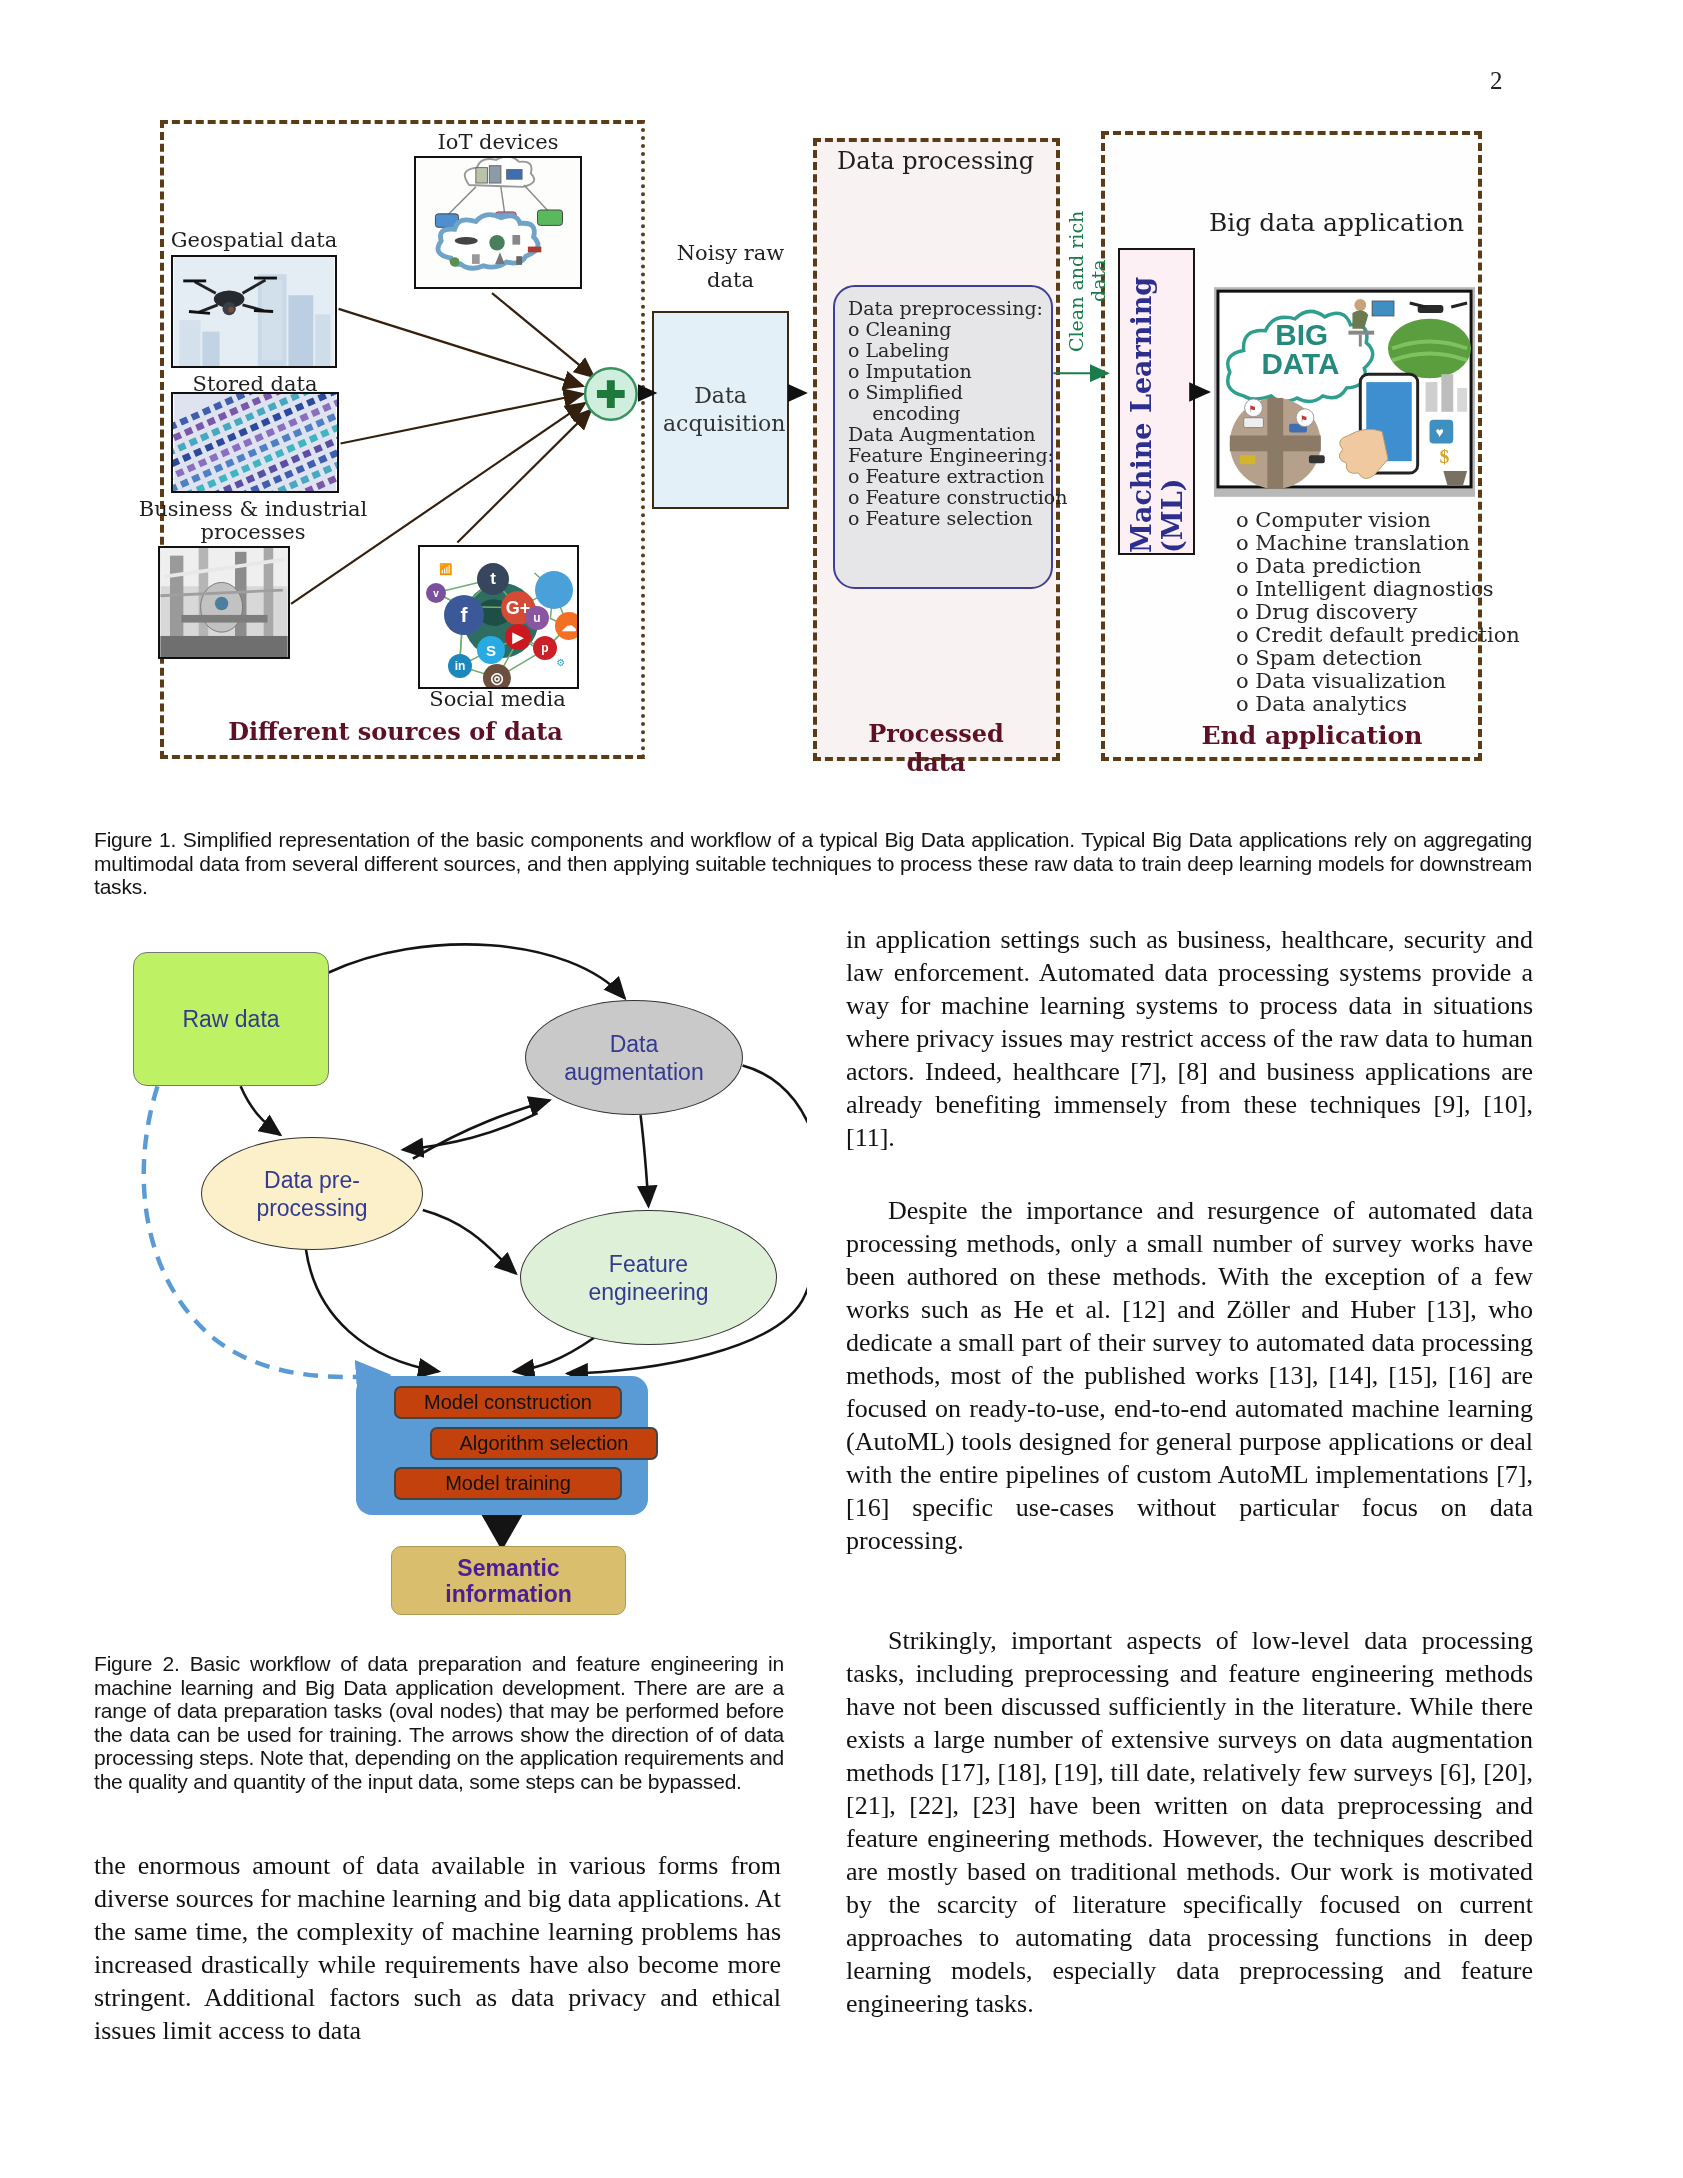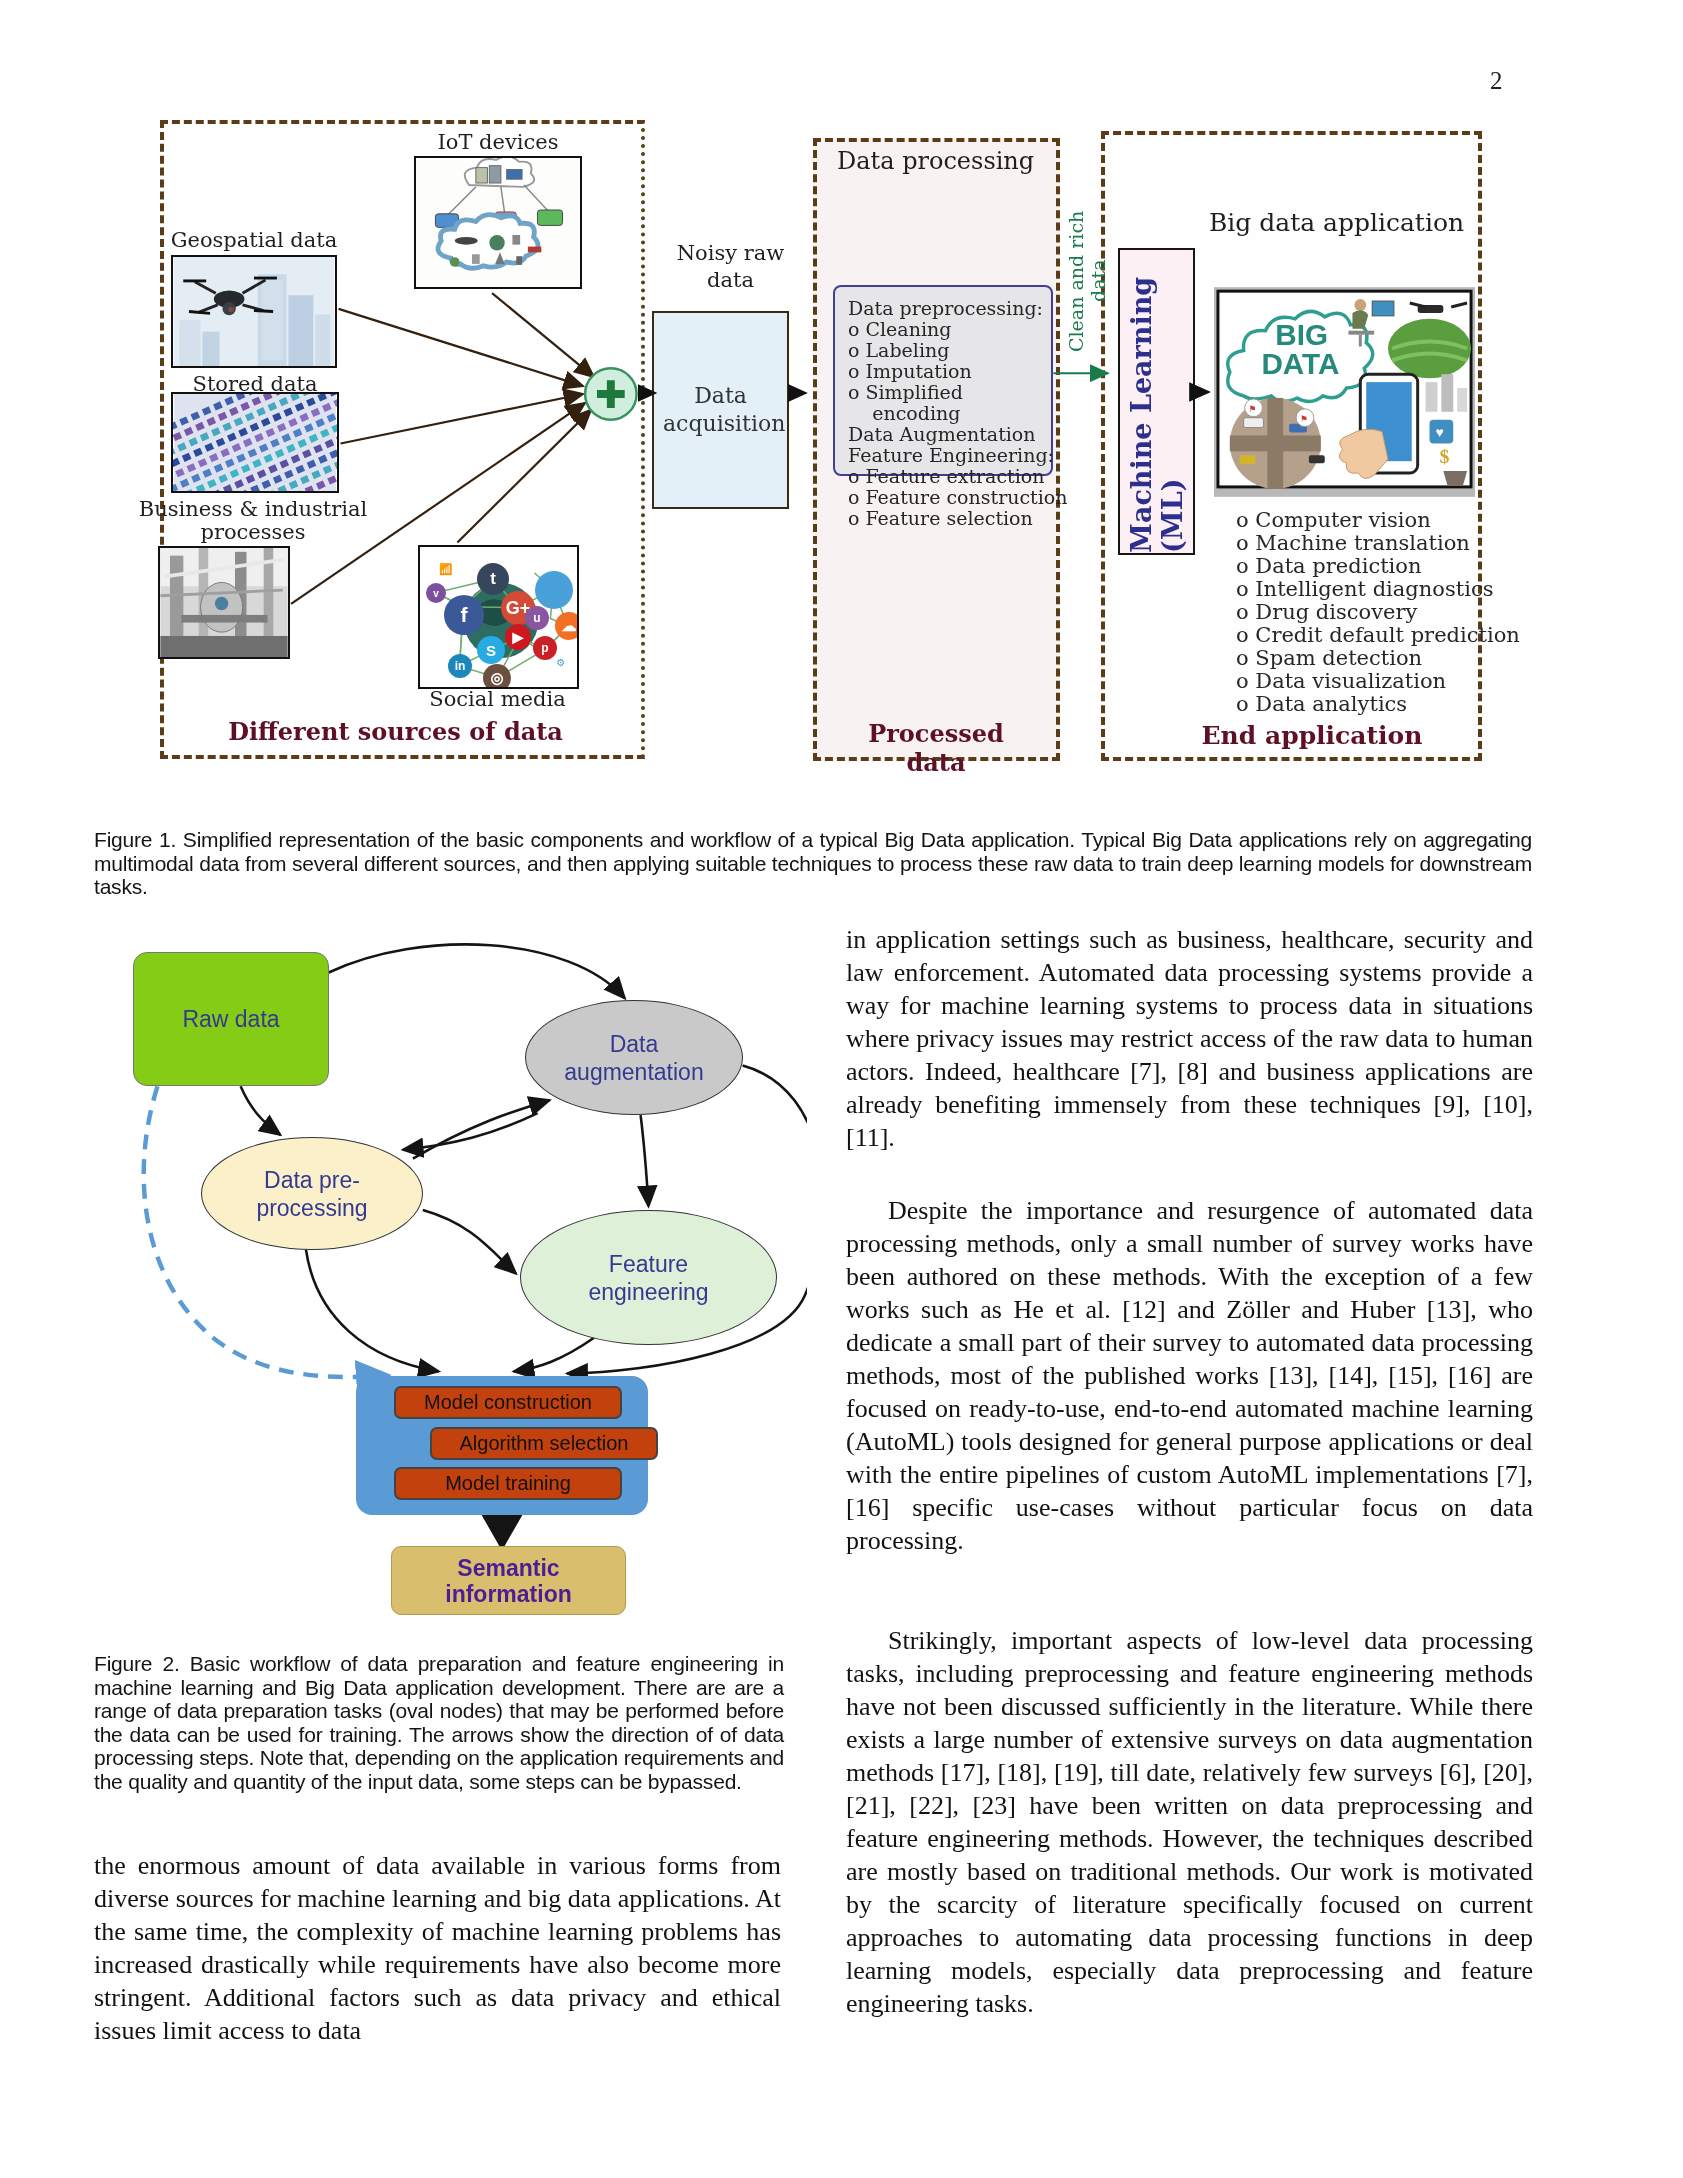--- a/index.html
+++ b/index.html
@@ -12,22 +12,22 @@
   .dashedbox{border:4px dashed #5c3b17;box-sizing:border-box;}
   .box-sources{left:160px;top:120px;width:485px;height:639px;border-right-style:dotted;}
   .box-processing{left:813px;top:138px;width:247px;height:623px;background:#f8f3f2;}
   .box-application{left:1101px;top:131px;width:381px;height:630px;background:#fffefe;}
   .figlabel{font-family:"DejaVu Serif",serif;font-size:21px;color:#1f1f1f;text-align:center;line-height:24px;}
   .bigcap{font-family:"DejaVu Serif",serif;font-weight:bold;color:#5e1124;text-align:center;font-size:24px;}
   .imgbox{box-sizing:border-box;border:2.5px solid #111;background:#fff;}
   .acq-box{left:652px;top:311px;width:137px;height:198px;background:#e3f0f7;border:2.5px solid #3a2a12;
            box-sizing:border-box;display:flex;align-items:center;justify-content:center;}
   .acq-box div{font-family:"DejaVu Serif",serif;font-size:22px;color:#333;text-align:center;line-height:28px;width:115px;}
-  .preproc-box{left:833px;top:285px;width:220px;height:191px;background:#e6e6e8;border:2px solid #3f3f96;
-               border-radius:8px;box-sizing:border-box;padding:11px 8px 8px 13px;}
+  .preproc-box{left:833px;top:285px;width:220px;height:304px;background:#e6e6e8;border:2px solid #3f3f96;
+               border-radius:22px;box-sizing:border-box;padding:11px 8px 8px 13px;}
   .preproc-box .line{font-family:"DejaVu Serif",serif;font-size:19px;line-height:21px;color:#262626;white-space:pre;}
   .proc-title{left:837px;top:147px;width:218px;font-family:"DejaVu Serif",serif;font-size:24px;color:#1f1f1f;}
   .app-title{left:1178px;top:208px;width:317px;font-family:"DejaVu Serif",serif;font-size:25px;color:#1f1f1f;text-align:center;}
   .apps-list{left:1236px;top:509px;}
   .apps-list .line{font-family:"DejaVu Serif",serif;font-size:21px;line-height:23px;color:#262626;white-space:pre;}
   .vtext{writing-mode:vertical-rl;transform:rotate(180deg);}
   .cleanrich{left:1065px;top:192px;height:178px;width:26px;color:#1b7c4b;
              font-family:"DejaVu Serif",serif;font-size:19px;text-align:center;}
   .ml-box{left:1118px;top:248px;width:77px;height:307px;background:#fcf0f4;border:2px solid #161616;
           box-sizing:border-box;display:flex;align-items:center;justify-content:center;}
@@ -43,21 +43,21 @@
   .fig2-caption{left:94px;top:1632px;width:690px;}
   .bodytext{font-size:26px;line-height:33px;text-align:justify;color:#121212;}
   .indent{text-indent:42px;}
   .body-left{left:94px;top:1849px;width:687px;}
   .rp1{left:846px;top:923px;width:687px;}
   .rp2{left:846px;top:1194px;width:687px;}
   .rp3{left:846px;top:1624px;width:687px;}
   
   .f2node{display:flex;align-items:center;justify-content:center;text-align:center;box-sizing:border-box;
           font-family:"Liberation Sans",sans-serif;color:#333a8f;font-size:23px;line-height:28px;}
-  .raw-node{left:133px;top:952px;width:196px;height:134px;background:#84cc16;border:1.5px solid #777;border-radius:14px;}
+  .raw-node{left:133px;top:952px;width:196px;height:134px;background:#bef264;border:1.5px solid #777;border-radius:14px;}
   .ellipse{border-radius:50%;border:1.5px solid #333;}
   .aug-node{left:525px;top:1000px;width:218px;height:115px;background:#c9c9c9;}
   .pre-node{left:201px;top:1137px;width:222px;height:113px;background:#fbf0ca;}
   .pre-node div{width:139px;}
   .fea-node{left:520px;top:1210px;width:257px;height:135px;background:#dff0d9;}
   .blue-container{left:356px;top:1376px;width:292px;height:139px;background:#5b9bd5;border-radius:16px;}
   .step-box{width:228px;height:33px;background:#c2410c;border:2px solid #444;border-radius:7px;box-sizing:border-box;
             display:flex;align-items:center;justify-content:center;font-family:"Liberation Sans",sans-serif;
             font-size:20px;color:#111;}
   .semantic-node{left:391px;top:1546px;width:233px;height:67px;background:#d9be6e;border:1px solid #b09a50;

